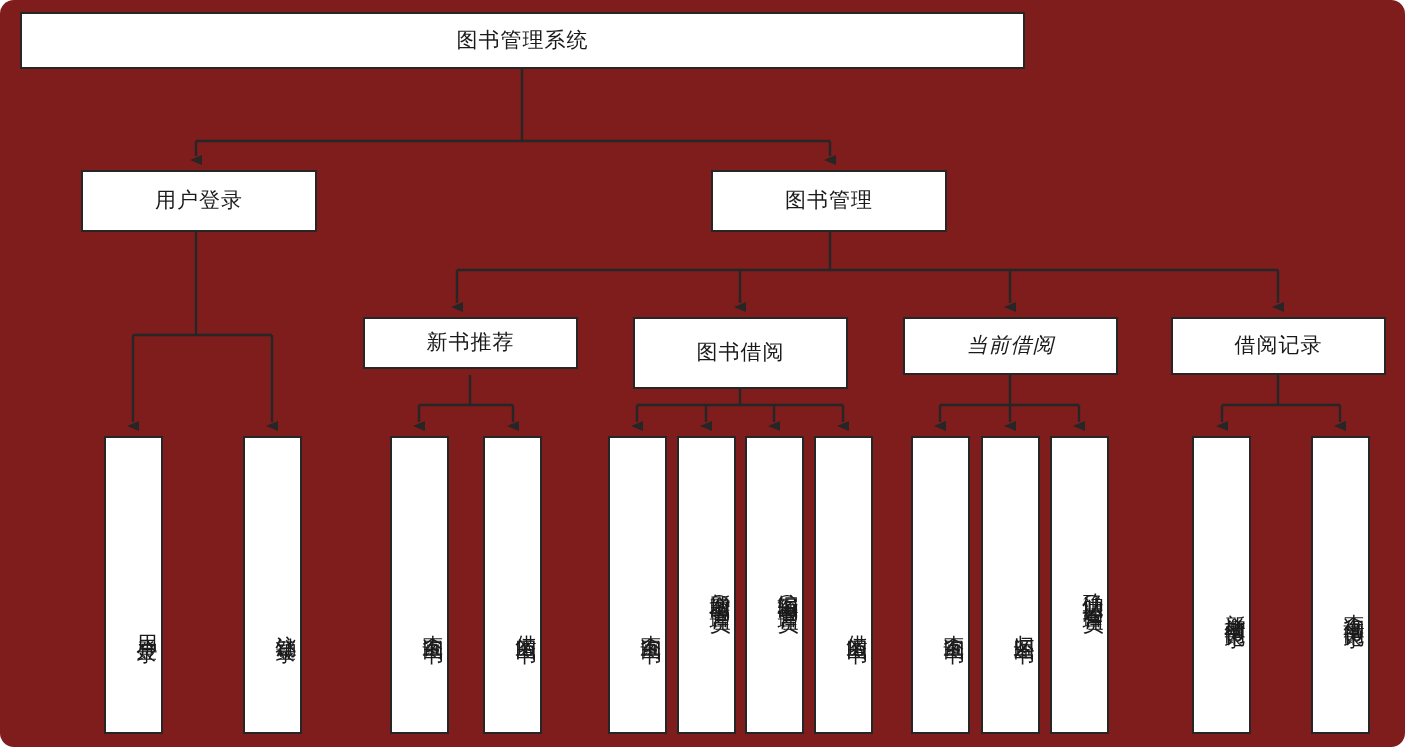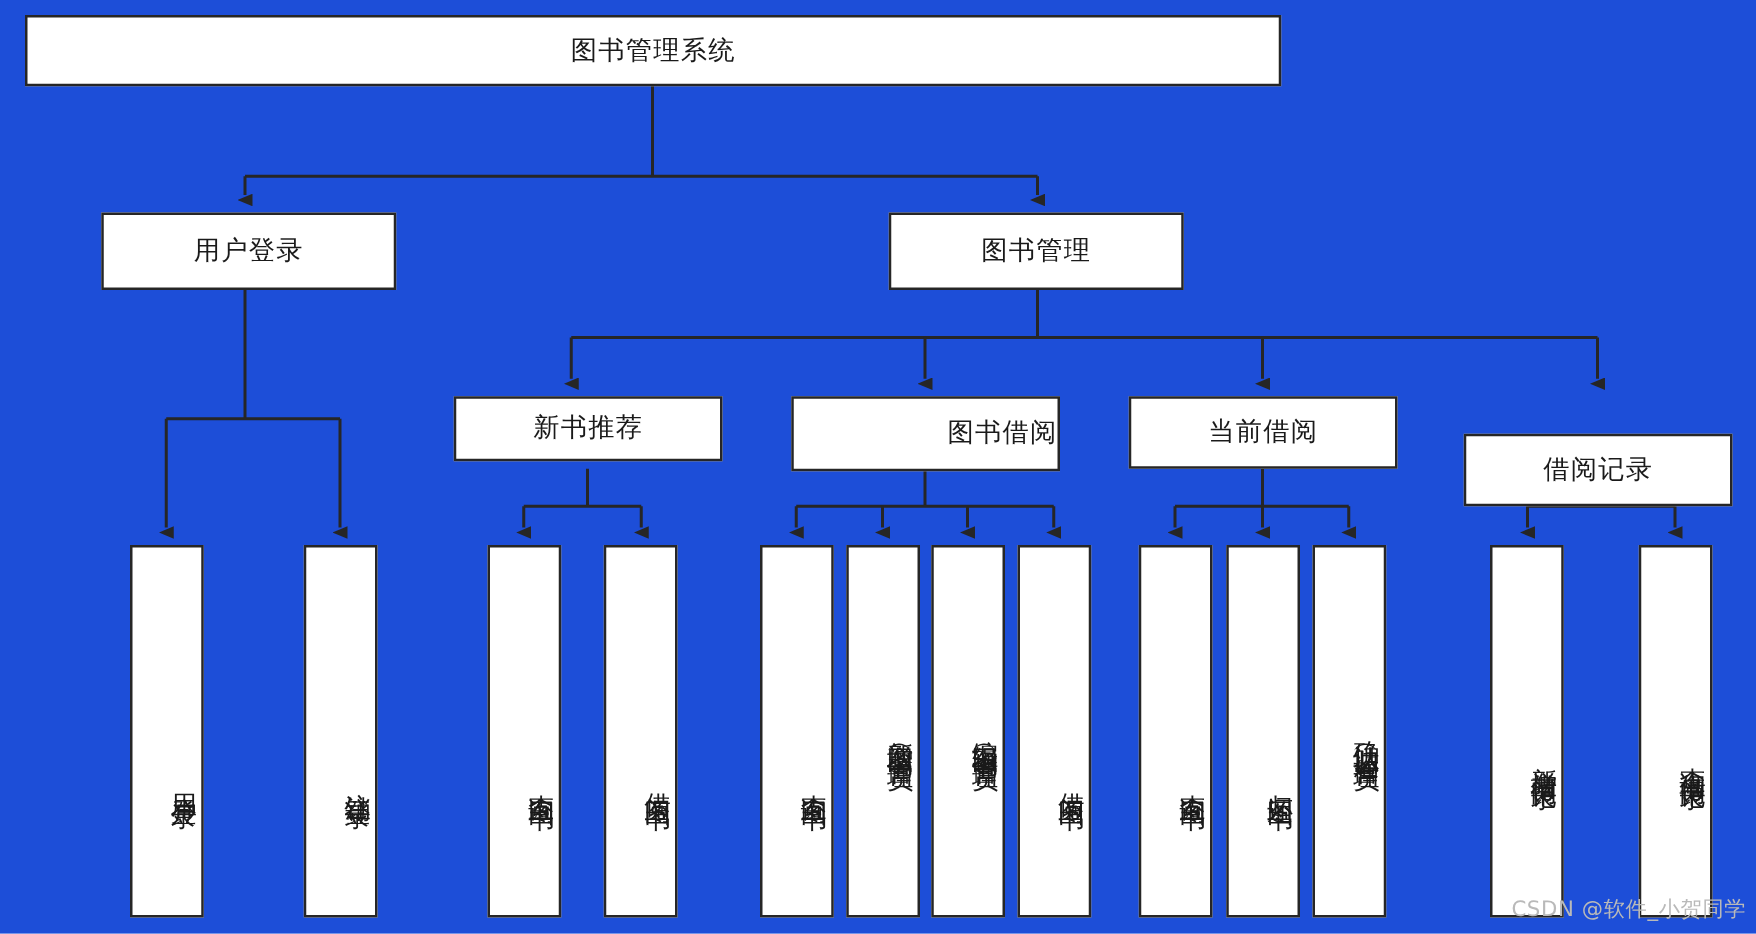--- a/index.html
+++ b/index.html
@@ -4,23 +4,24 @@
 <style>
   html, body {
     margin: 0;
     padding: 0;
     background: #ffffff;
   }
   #canvas {
     position: relative;
     width: 1405px;
     height: 747px;
-    background: #1d4ed8;
+    background: #7f1d1d;
     overflow: hidden;
     font-family: "DejaVu Sans", "Liberation Sans", sans-serif;
+    border-radius: 14px;
   }
   .node {
     position: absolute;
     box-sizing: border-box;
     border: 2px solid #262626;
     background: #ffffff;
     display: flex;
     align-items: center;
     justify-content: center;
     color: #1a1a1a;
@@ -129,27 +130,27 @@
   <div class="node h" style="left:81px; top:170px; width:236px; height:62px;">
     <span>用户登录</span>
   </div>
   <div class="node h" style="left:711px; top:170px; width:236px; height:62px;align-items:center;">
     <span>图书管理</span>
   </div>
 
   <div class="node h" style="left:363px; top:317px; width:215px; height:52px;">
     <span>新书推荐</span>
   </div>
-  <div class="node h" style="left:633px; top:317px; width:215px; height:60px;justify-content:flex-end;">
+  <div class="node h" style="left:633px; top:317px; width:215px; height:72px;">
     <span>图书借阅</span>
   </div>
-  <div class="node h" style="left:903px; top:317px; width:215px; height:58px;">
+  <div class="node h" style="left:903px; top:317px; width:215px; height:58px;font-style:italic;">
     <span>当前借阅</span>
   </div>
-  <div class="node h" style="left:1171px; top:317px; width:215px; height:58px;margin-top:30px;">
+  <div class="node h" style="left:1171px; top:317px; width:215px; height:58px;">
     <span>借阅记录</span>
   </div>
 
   <div class="node v" style="left:104px; top:436px; width:59px; height:298px; padding-top:78px;">
     <span class="vtext">用户登录</span>
   </div>
   <div class="node v" style="left:243px; top:436px; width:59px; height:298px; padding-top:78px;">
     <span class="vtext">注销登录</span>
   </div>
 
@@ -183,15 +184,14 @@
     <span class="vtext">确认归还（管理员）</span>
   </div>
 
   <div class="node v" style="left:1192px; top:436px; width:59px; height:298px; padding-top:42px;">
     <span class="vtext">新增借阅记录</span>
   </div>
   <div class="node v" style="left:1311px; top:436px; width:59px; height:298px; padding-top:42px;">
     <span class="vtext">查询借阅记录</span>
   </div>
 
-  <div class="watermark">CSDN @软件_小贺同学</div>
 
 </div>
 
 </body></html>

